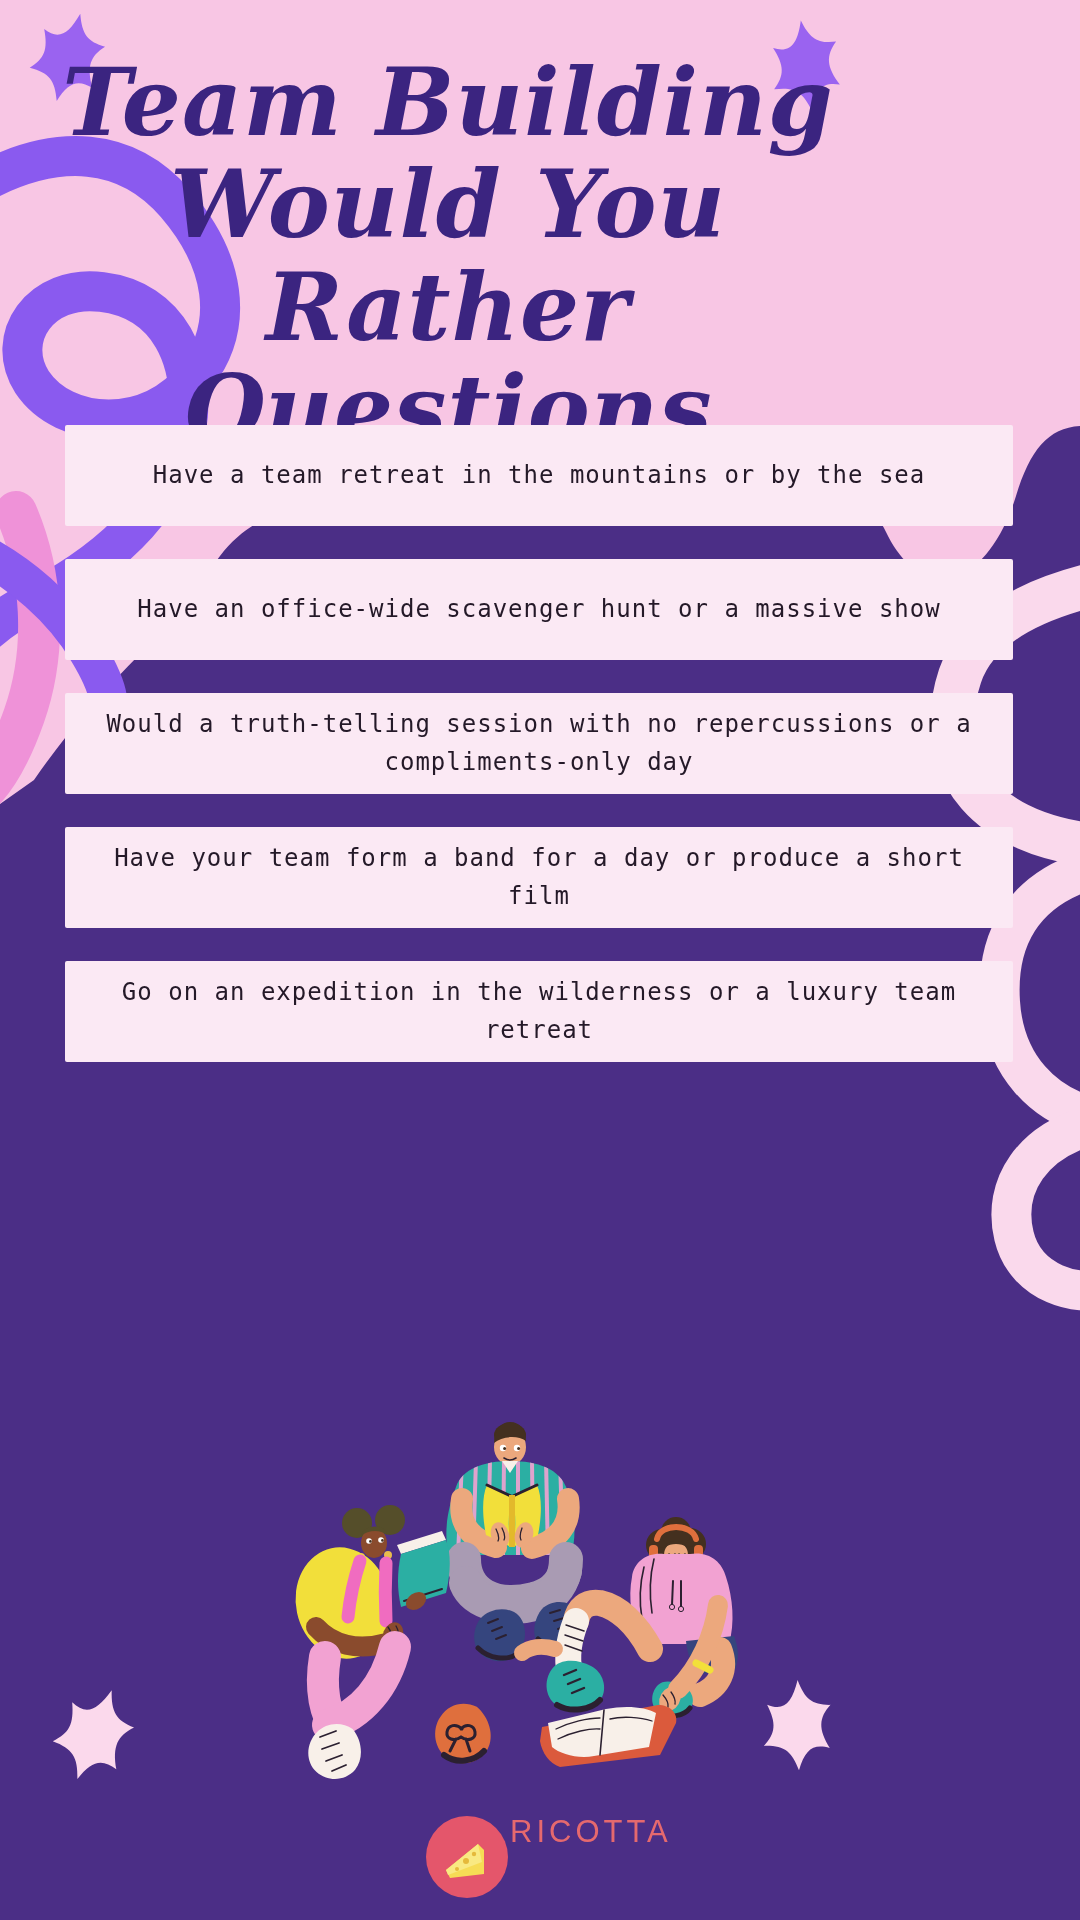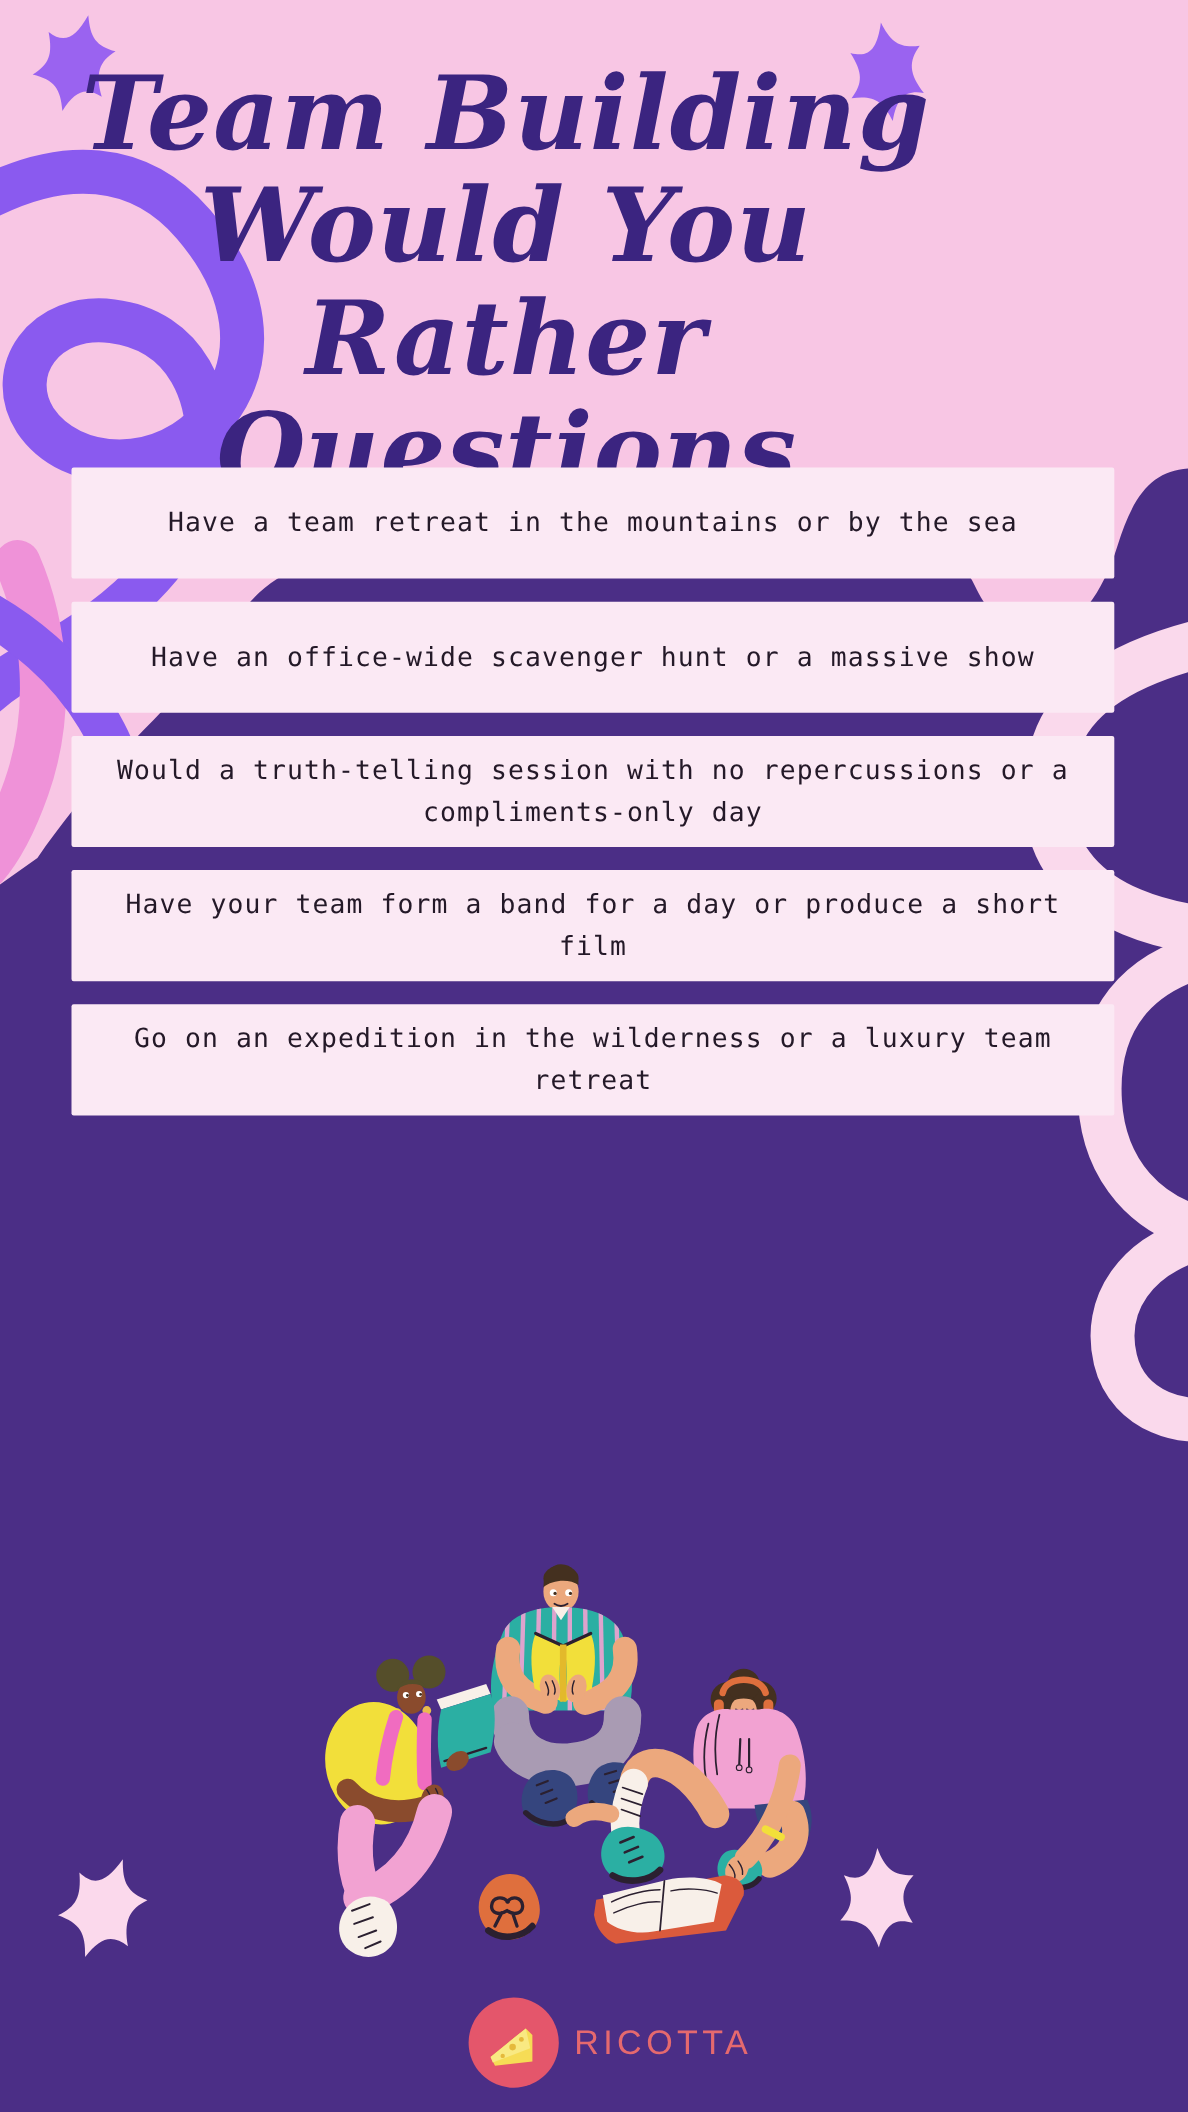--- a/index.html
+++ b/index.html
@@ -20,26 +20,25 @@
   .s-dpurple{stroke:var(--doodle_purple)}
   .s-dpink{stroke:var(--doodle_pink_dark)}
   .s-lpink{stroke:var(--doodle_pink_light)}
   
   .title{
     position:absolute;left:0;top:52px;width:896px;
     margin:0;text-align:center;white-space:pre-line;
     font-family:"DejaVu Serif",serif;font-style:italic;font-weight:bold;
     font-size:93px;line-height:1.1;letter-spacing:1px;
     color:var(--title_color,#3B2480);
-    padding-left:12px;
   }
   
   .cards{
     position:absolute;left:65px;top:425px;width:948px;
-    display:flex;flex-direction:column;gap:21px;
+    display:flex;flex-direction:column;gap:33px;
   }
   .card{
     height:101px;border-radius:2px;
     background:var(--card_bg,#FBE9F4);
     display:flex;align-items:center;justify-content:center;
   }
   .card span{
     display:block;text-align:center;white-space:pre-line;
     font-family:"DejaVu Sans Mono",monospace;
     font-size:24px;line-height:1.55;letter-spacing:1px;
@@ -58,21 +57,21 @@
   .s-strap{stroke:var(--magenta)}
   .f-cream{fill:var(--cream)} .s-cream{stroke:var(--cream)}
   .f-orange{fill:var(--orange)} .s-orange{stroke:var(--orange)}
   .f-redB{fill:var(--book_red)}
   .f-gold{fill:var(--gold)}
   .ln{fill:none;stroke:var(--outline,#2B2030);stroke-linecap:round;}
   .limb{fill:none;stroke-linecap:round;}
   
   .logo{
     position:absolute;left:424px;top:1814px;
-    display:flex;align-items:center;gap:12px;
+    display:flex;
   }
   .wordmark{
     font-family:"Liberation Sans",sans-serif;
     font-size:31px;letter-spacing:4px;
     color:var(--logo_text,#E5696E);
   }
 </style>
 </head>
 <body>
 

